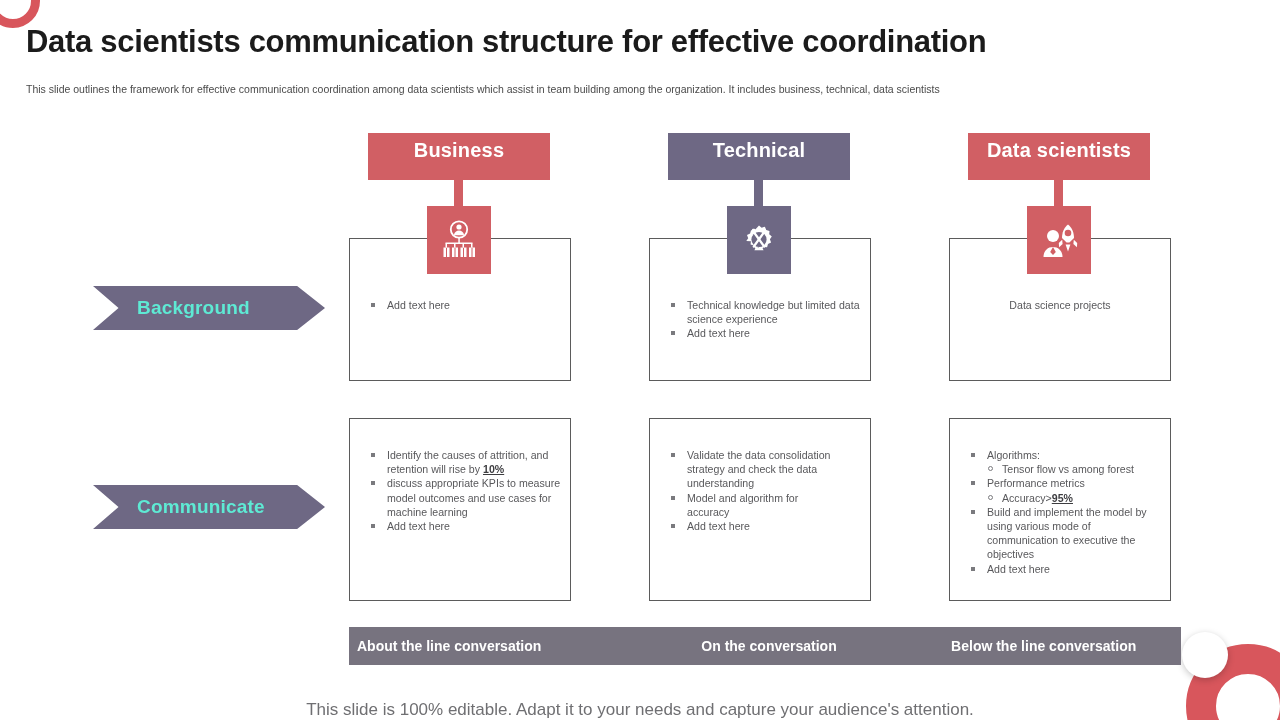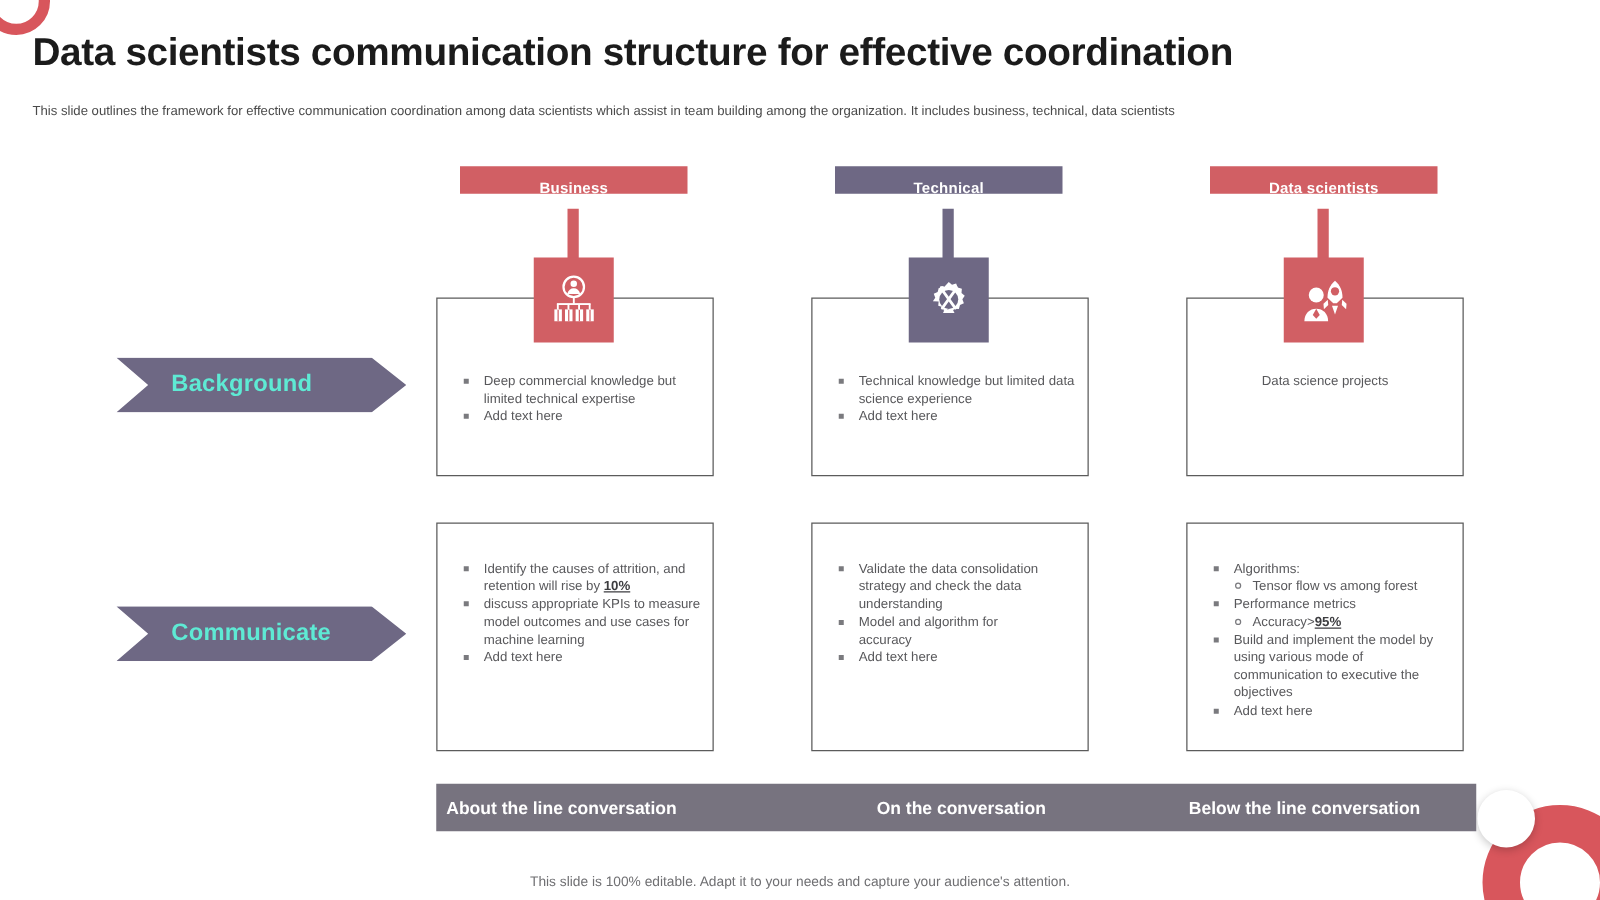--- a/index.html
+++ b/index.html
@@ -65,25 +65,25 @@
     font-size: 10.5px;
     color: #4a4a4a;
     white-space: nowrap;
   }
 
   
   .col-header {
     position: absolute;
     top: 133px;
     width: 182px;
-    height: 22px;
+    height: 47px;
     line-height: 34px;
     text-align: center;
     color: #ffffff;
-    font-size: 12px;
+    font-size: 20px;
     font-weight: bold;
     letter-spacing: 0.2px;
   }
   .connector {
     position: absolute;
     top: 167px;
     width: 9px;
     height: 40px;
   }
 
@@ -195,21 +195,21 @@
   .bottom-cell.c1 { justify-content: flex-start; padding-left: 8px; text-align: right; }
   .bottom-cell.c2 { justify-content: center; }
   .bottom-cell.c3 { justify-content: center; text-align: center; }
 
   .footer-note {
     position: absolute;
     left: 0;
     right: 0;
     top: 700px;
     text-align: center;
-    font-size: 11px;
+    font-size: 17px;
     color: #6f6f72;
   }
 </style>
 </head>
 <body>
 
 <div class="deco-ring-tl"></div>
 <div class="deco-ring-br"></div>
 <div class="deco-dot-br"></div>
 
@@ -270,21 +270,20 @@
         <circle cx="30" cy="14" r="3.3" fill="#D15F64"></circle>
         <path d="M24.2 20.7l-3.4 3.3.3 4.3 3.5-3.3z" fill="#fff"></path>
         <path d="M35.8 20.7l3.4 3.3-.3 4.3-3.5-3.3z" fill="#fff"></path>
         <path d="M27.6 25.6h4.8l-2.4 7z" fill="#fff"></path>
       </svg>
     </div>
     <div class="arrow-label" style="left:93px;top:286px;background:#6E6884">Background</div>
     <div class="content-box" style="left:349px;top:238px;width:222px;height:143px;"></div>
     <div class="box-body" style="left:349px;top:298px;width:222px;">
       <ul class="bullets">
-        <li>Deep commercial knowledge but limited technical expertise</li>
         <li>Add text here</li>
       </ul>
     </div>
     <div class="content-box" style="left:649px;top:238px;width:222px;height:143px;"></div>
     <div class="box-body" style="left:649px;top:298px;width:222px;">
       <ul class="bullets">
         <li>Technical knowledge but limited data science experience</li>
         <li>Add text here</li>
       </ul>
     </div>

